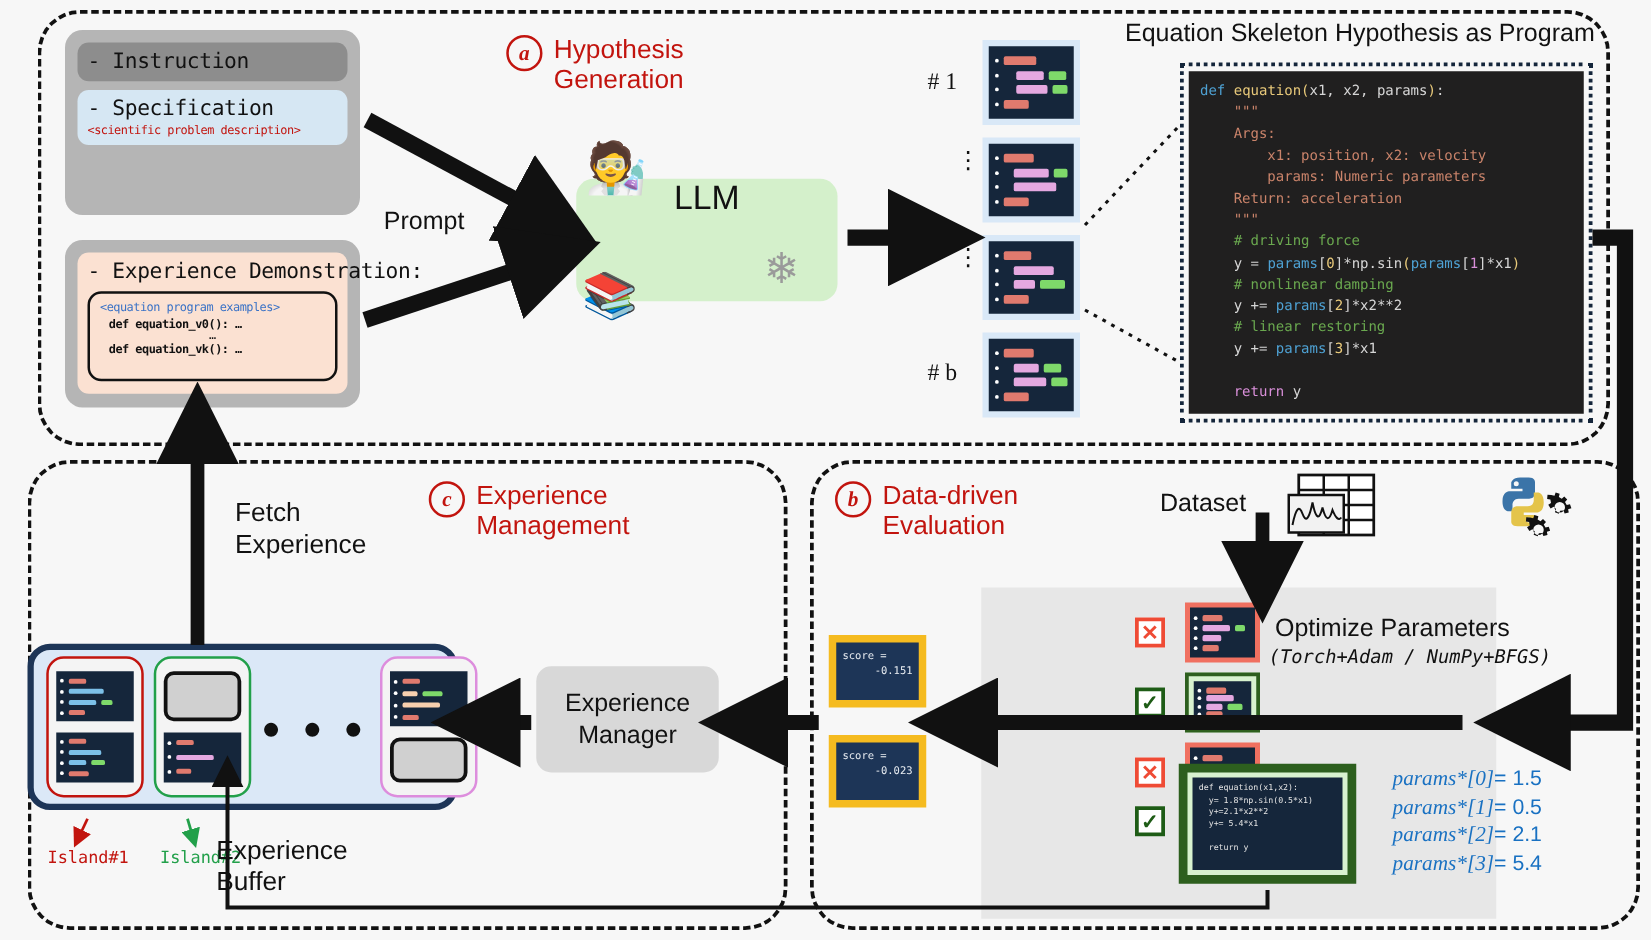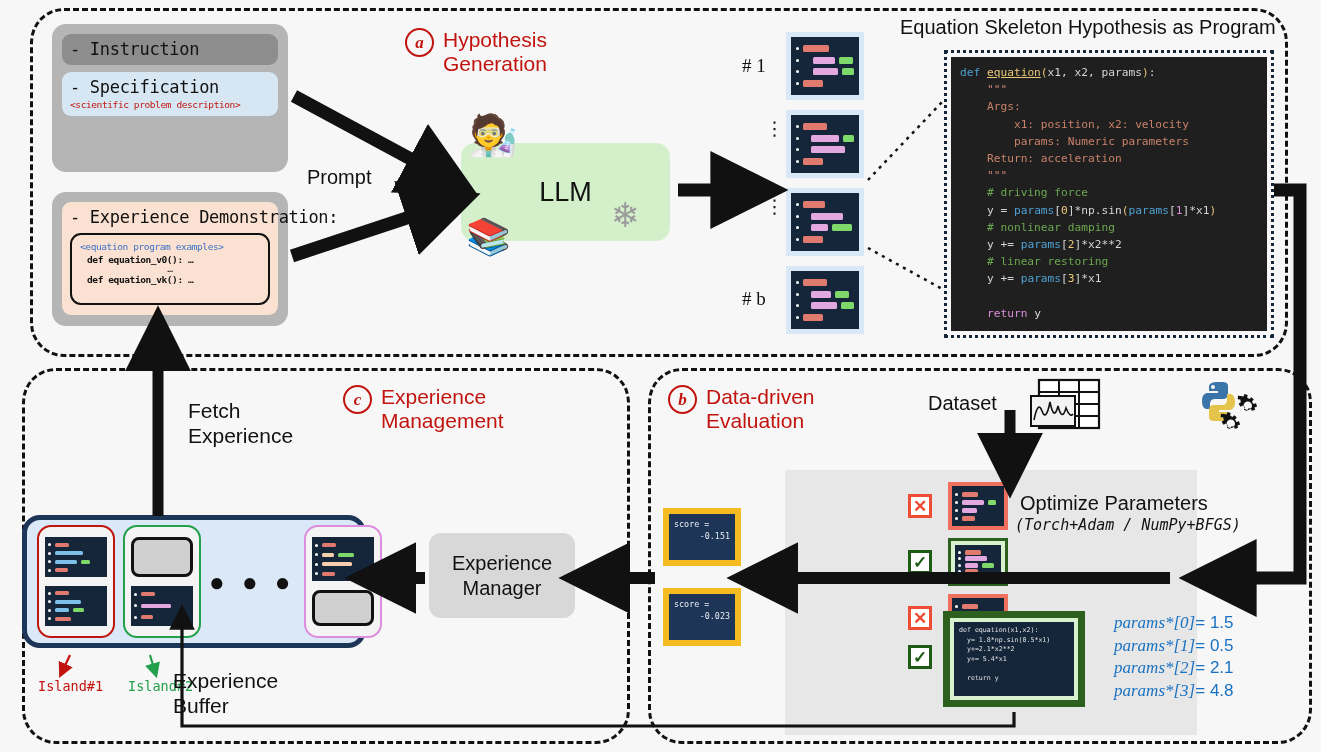--- a/index.html
+++ b/index.html
@@ -72,21 +72,21 @@
   .sec-txt { color:#c2140e; font-size:21px; line-height:24px; font-weight:normal; }
 
   #label-a { left:405px; top:28px; }
   #label-b { left:668px; top:385px; }
   #label-c { left:343px; top:385px; }
 
   
   #llm-box {
     position:absolute; left:461px; top:143px; width:209px; height:98px;
     background:#d4f0cb; border-radius:14px;
-    display:flex; align-items:center; justify-content:center;
+    display:flex; align-items:flex-start; justify-content:center;
   }
   #llm-text { font-size:27px; color:#111; }
   #scientist-icon { position:absolute; left:468px; top:111px; width:48px; height:48px; font-size:40px; line-height:48px;}
   #books-icon { position:absolute; left:466px; top:218px; font-size:36px; line-height:38px;}
   #snow-icon { position:absolute; left:611px; top:198px; font-size:34px; color:#9a9a9a; line-height:34px;}
 
   .plain-label { position:absolute; color:#111; font-size:19px; line-height:23px; }
   #prompt-label { left:307px; top:166px; font-size:20px;}
 
   
@@ -129,21 +129,21 @@
     border:3px dotted #15263b; padding:4px; background:#f7f7f7;
   }
   #code-panel .code-body {
     background:#201f1f; width:100%; height:100%;
     padding:7px 9px;
     font-family:"DejaVu Sans Mono", monospace;
     font-size:11.2px; line-height:17.2px;
     color:#d6d6d6; white-space:pre; overflow:hidden;
   }
   .k-kw { color:#4ea1d3; }
-  .k-fn { color:#e8c97a;text-decoration:underline; }
+  .k-fn { color:#e8c97a; }
   .k-com { color:#6aa84f; }
   .k-num { color:#e8c97a; }
   .k-var { color:#d6d6d6; }
   .k-mag { color:#d98fd9; }
   .k-doc { color:#c9836a; }
 
   
   #gray-strip { position:absolute; left:785px; top:470px; width:412px; height:265px; background:#e7e7e7;}
   #dataset-label { position:absolute; left:928px; top:392px; font-size:20px; color:#111;}
   #dataset-icon { position:absolute; left:1029px; top:378px; width:74px; height:64px;}
@@ -494,21 +494,21 @@
 <span style="display:block;text-align:right">-0.023</span></div>
   </div>
 
   <div id="optimize-title">Optimize Parameters</div>
   <div id="optimize-sub">(Torch+Adam / NumPy+BFGS)</div>
 
   <div id="params-list">
     <div><i>params*[0]</i><span>= 1.5</span></div>
     <div><i>params*[1]</i><span>= 0.5</span></div>
     <div><i>params*[2]</i><span>= 2.1</span></div>
-    <div><i>params*[3]</i><span>= 4.8</span></div>
+    <div><i>params*[3]</i><span>= 5.4</span></div>
   </div>
 
   <div class="plain-label" id="fetch-label" style="white-space:pre-line">Fetch
 Experience</div>
 
   <div id="buffer-box">
     <div class="island i1">
       <div class="isl-card">
         <div class="crow" style="height:4px">
             <span class="bullet"></span>

